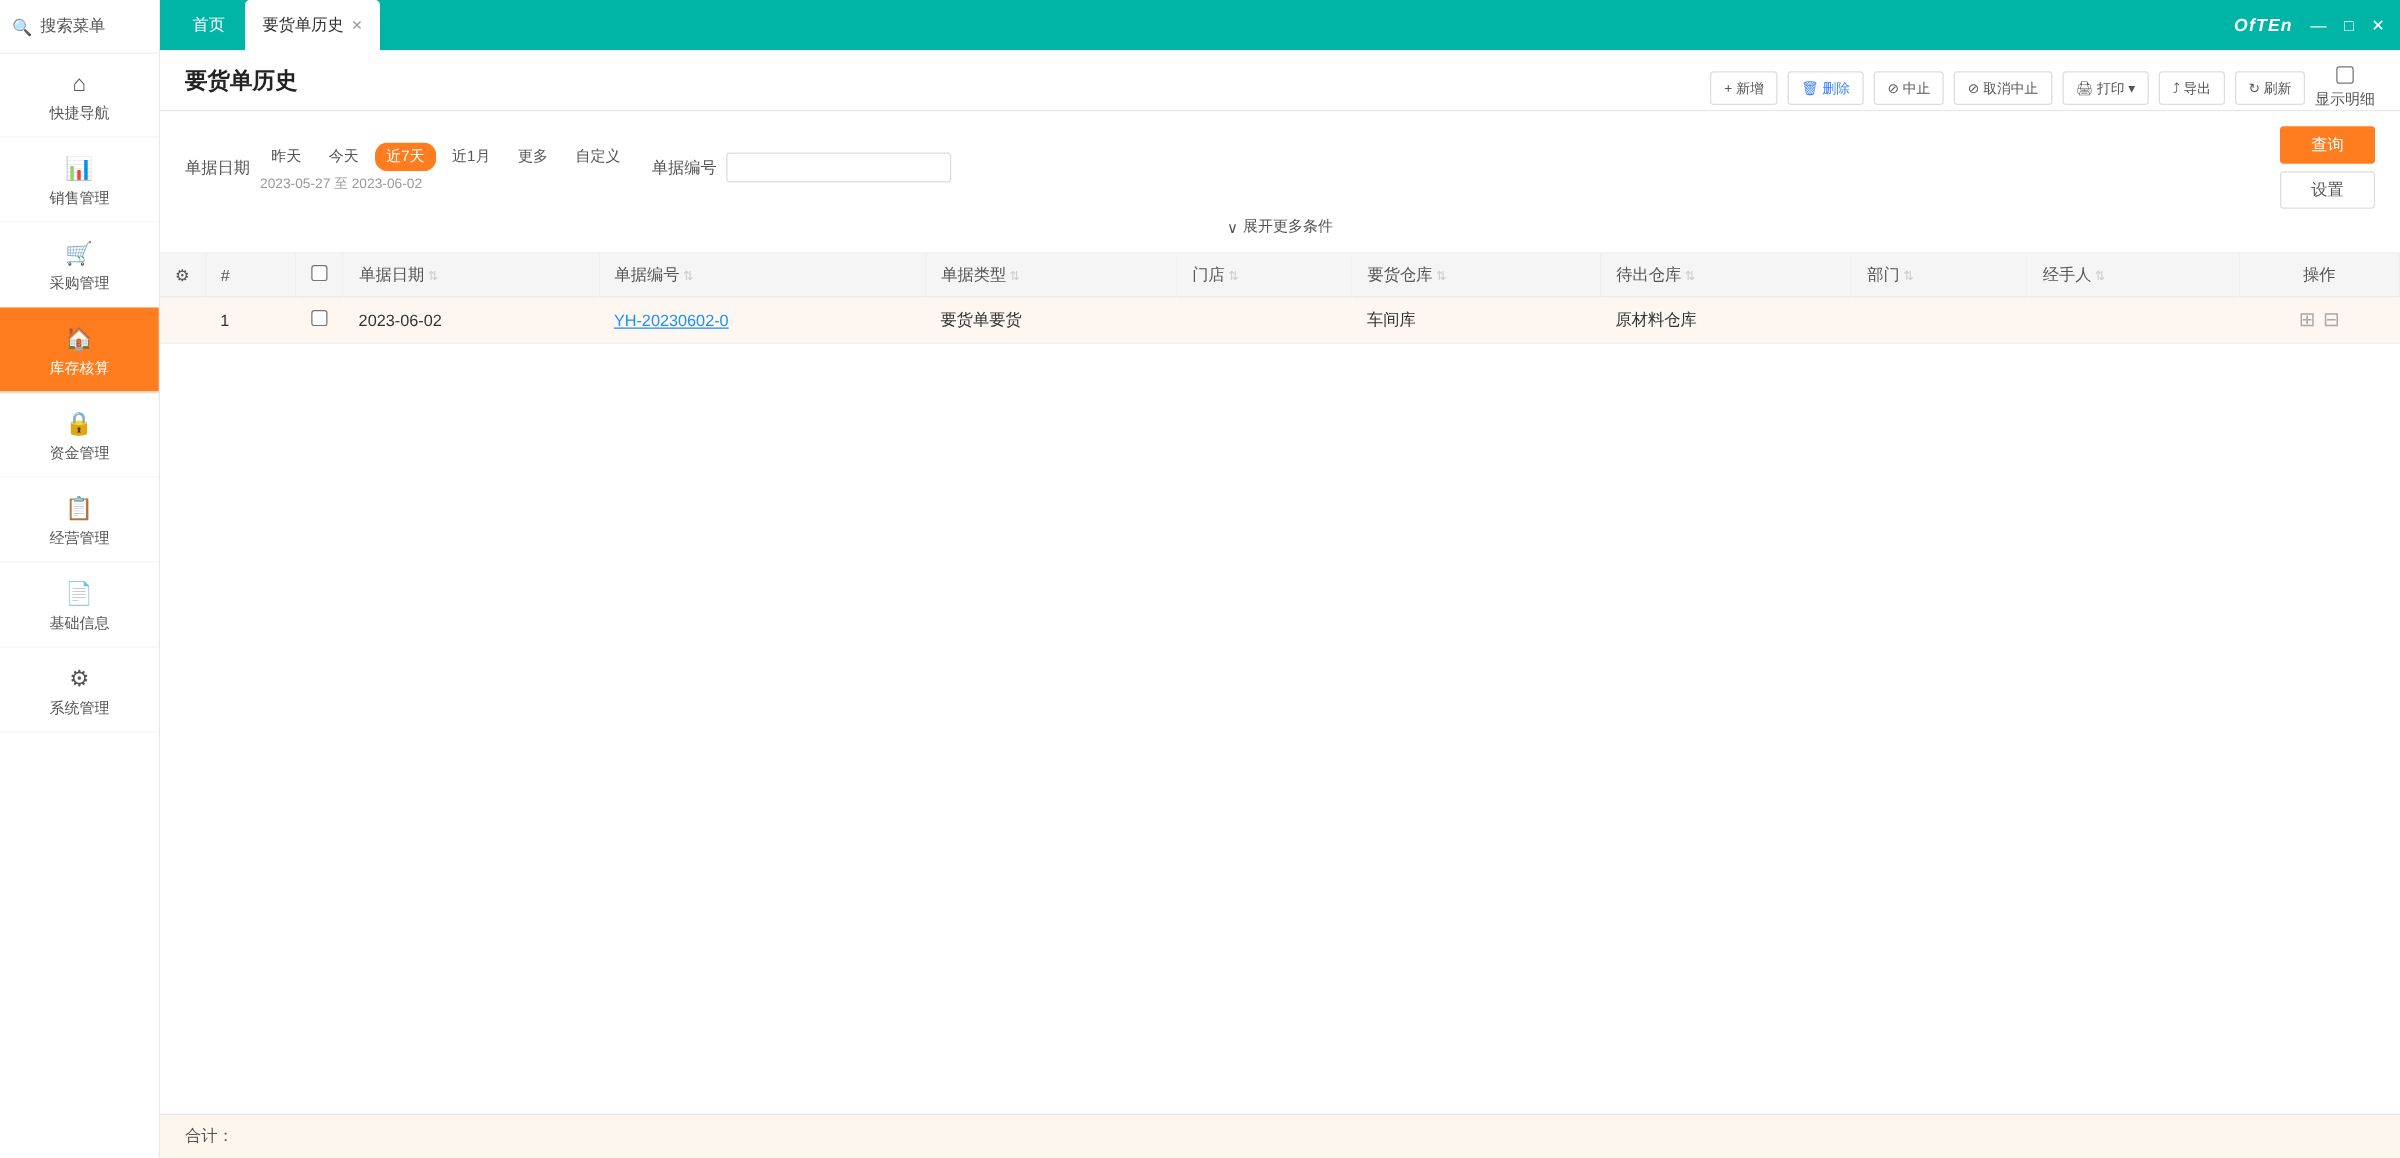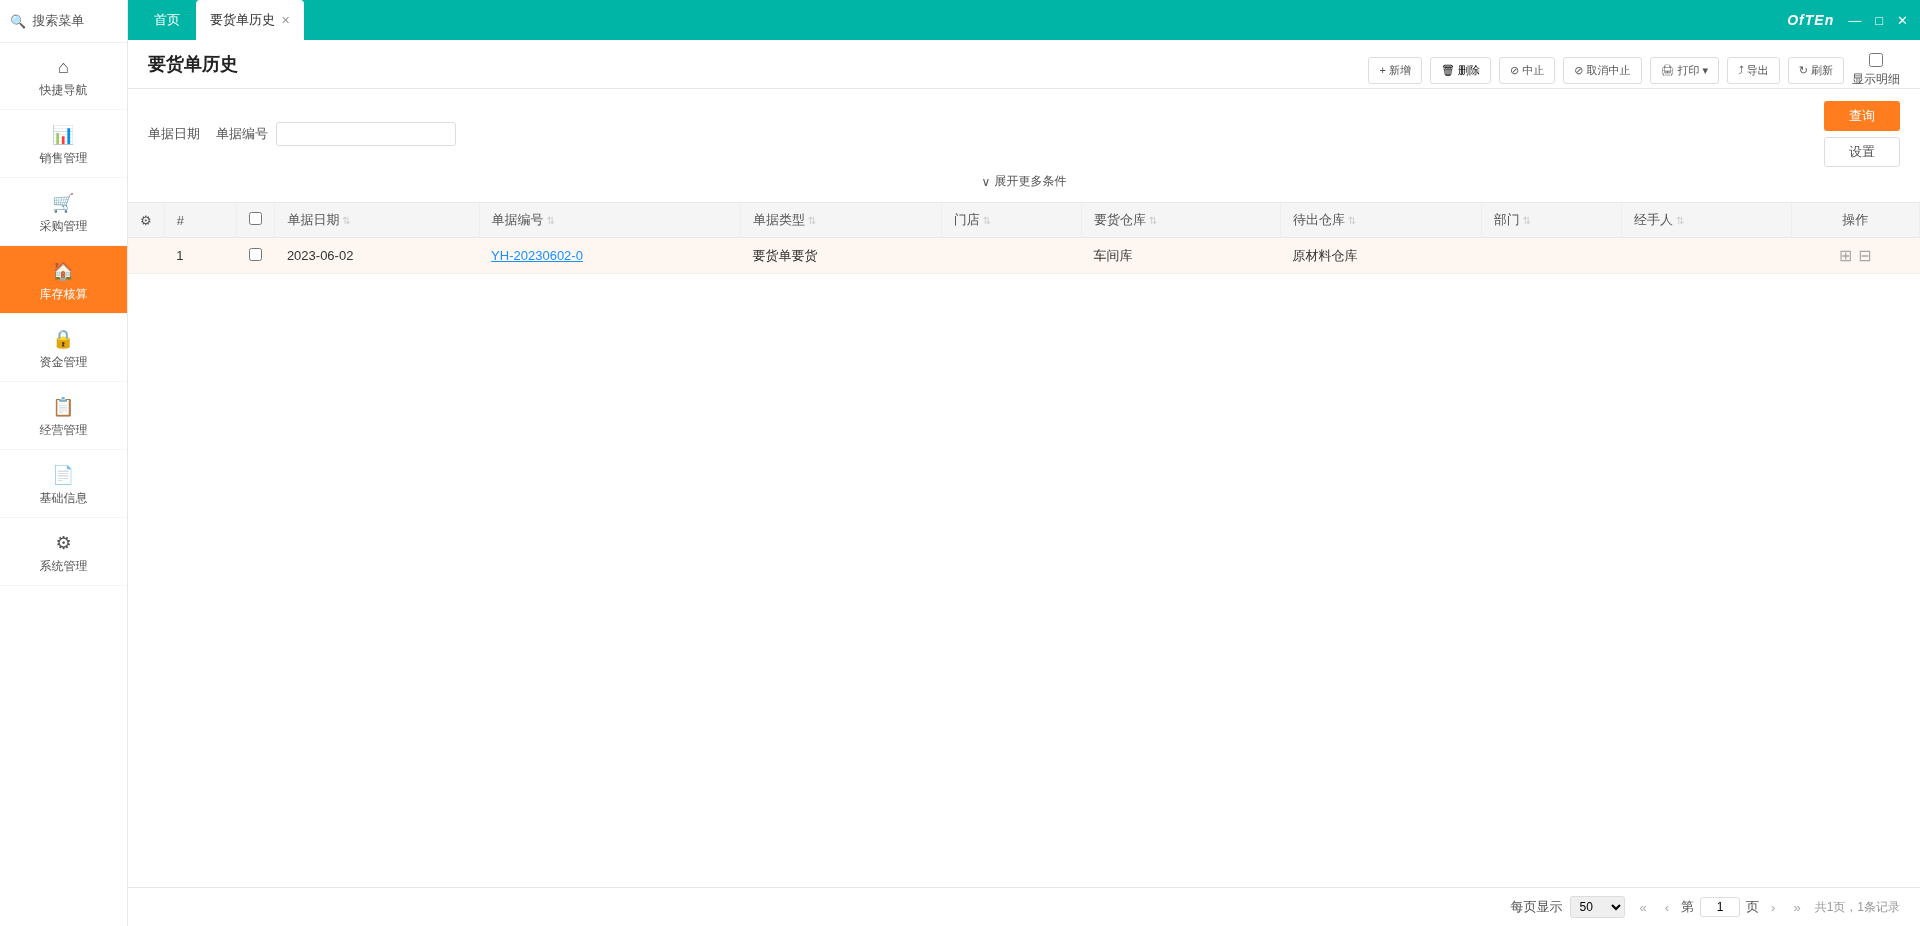--- a/index.html
+++ b/index.html
@@ -126,21 +126,21 @@
       align-items: center;
       gap: 4px;
       padding: 5px 10px;
       border: 1px solid #ddd;
       border-radius: 3px;
       background: #fff;
       cursor: pointer;
       font-size: 11px;
       color: #555;
     }
-    .toolbar-btn.danger { color: #000000; }
+    .toolbar-btn.danger { color: #3b82f6; }
     .display-detail-btn {
       display: flex;
       align-items: center;
       gap: 4px;
       font-size: 12px;
       color: #555;
       cursor: pointer;
       flex-direction: column;
     }
     .checkbox-small { width: 14px; height: 14px; }
@@ -427,20 +427,31 @@
           </div>
         </div>
       </div>
     </div>
 
     <div class="filter-area">
       <div class="filter-row">
 
         <div class="filter-group">
           <span class="filter-label">单据日期</span>
+          <div>
+            <div class="date-btns" id="date-btns-container">
+                <span class="date-btn">昨天</span>
+                <span class="date-btn">今天</span>
+                <span class="date-btn active">近7天</span>
+                <span class="date-btn">近1月</span>
+                <span class="date-btn">更多</span>
+                <span class="date-btn">自定义</span>
+              </div>
+            <div class="date-range">2023-05-27 至 2023-06-02</div>
+          </div>
         </div>
 
         <div class="filter-group">
           <span class="filter-label">单据编号</span>
           <input class="filter-input" type="text" placeholder="" style="">
         </div>
 
 
         <div class="filter-actions">
           <button class="btn-query">查询</button>
@@ -488,31 +499,19 @@
         <div class="action-icons">
           <span class="action-icon" title="编辑">⊞</span>
           <span class="action-icon" title="更多">⊟</span>
         </div>
       </td>
     </tr>
           </tbody>
       </table>
     </div>
 
-
-    <div class="pagination">
-      <span class="page-size-label">每页显示</span>
-      <select class="page-size-select" id="page-size-select">
-      <option value="10">10</option><option value="20">20</option><option value="50" selected="">50</option><option value="100">100</option></select>
-      <div class="page-nav">
-        <span class="page-nav-btn">«</span>
-        <span class="page-nav-btn">‹</span>
-        <span>第</span>
-        <input class="page-input" type="text" value="1" style="">
-        <span>页</span>
-        <span class="page-nav-btn">›</span>
-        <span class="page-nav-btn">»</span>
-      </div>
-      <span class="page-info">共1页，1条记录</span>
-    </div>
+    <div class="footer-bar">
+      <span>合计：</span>
+    </div>
+
 
   </div>
 </div>
 
 </body></html>

